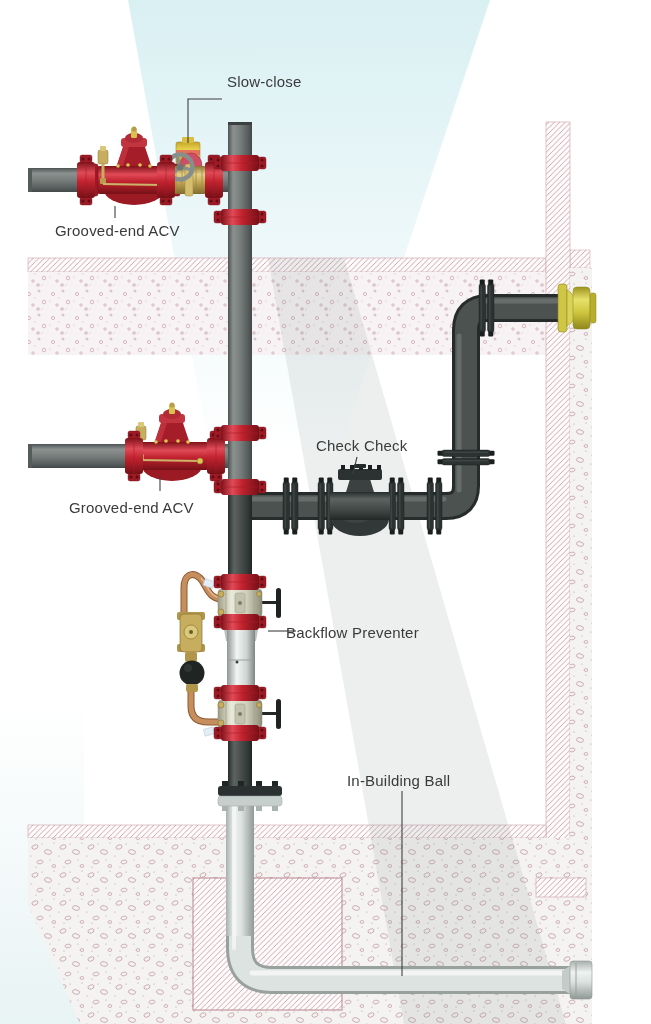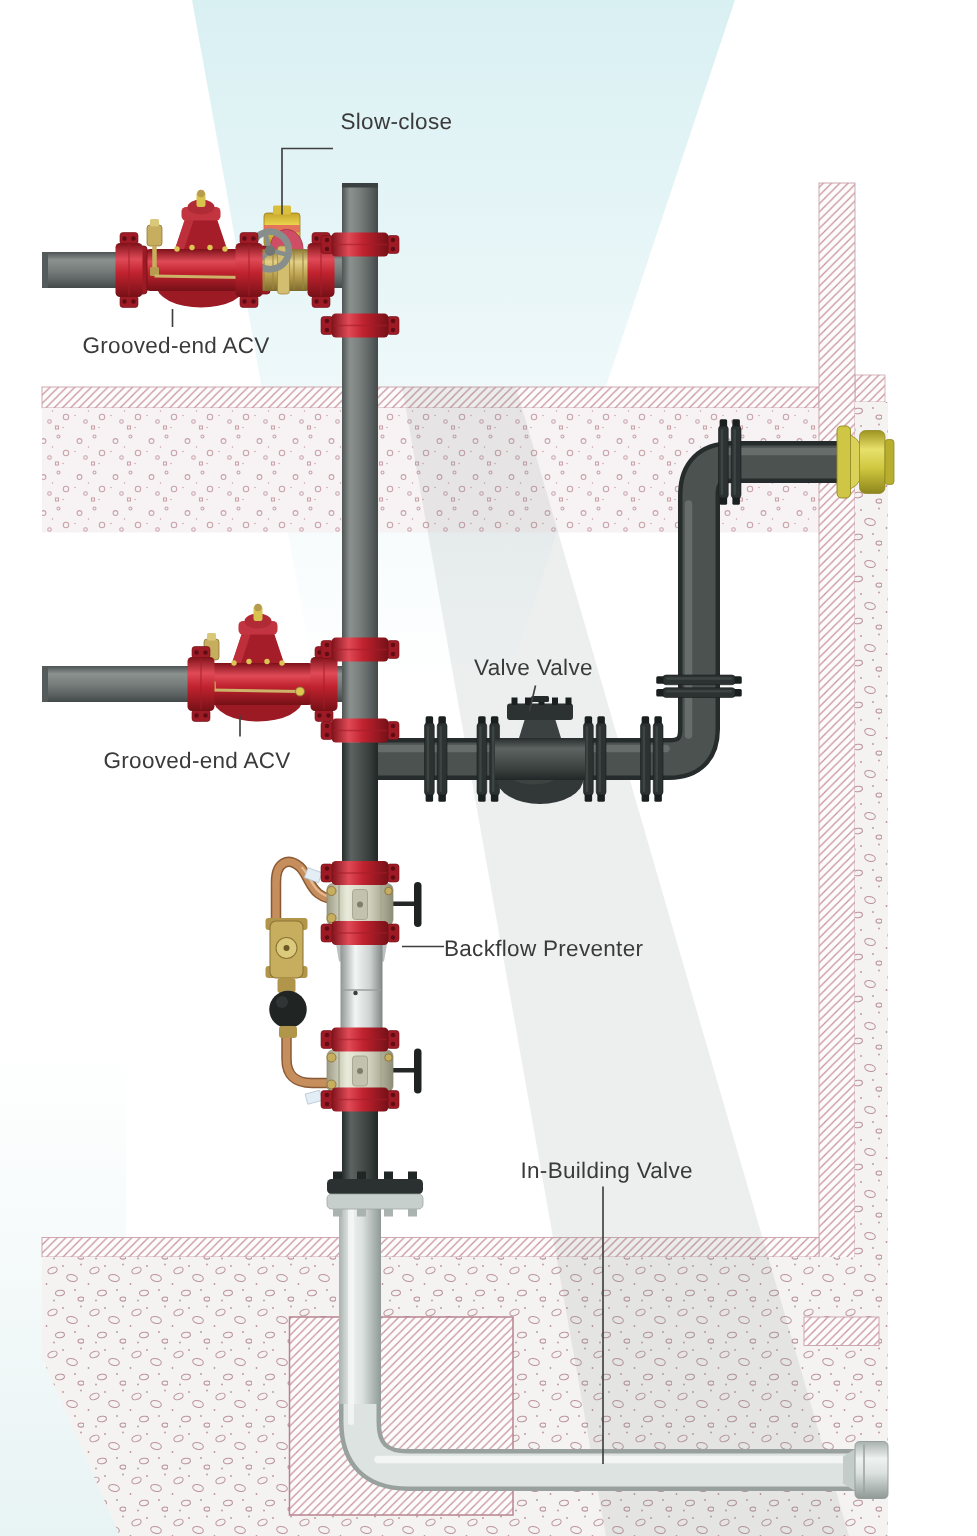--- a/index.html
+++ b/index.html
@@ -403,16 +403,16 @@
   <path d="M268,631 L296,631"></path>
   <path d="M402,791 L402,976"></path>
 </g>
 </svg>
 
 <div class="lbl" style="left:227px;top:71px;">
   <div>Slow-close</div>
 </div>
 <div class="lbl" style="left:55px;top:220px;">Grooved-end ACV</div>
 <div class="lbl" style="left:69px;top:497px;">Grooved-end ACV</div>
-<div class="lbl" style="left:316px;top:435px;">Valve Valve</div>
-<div class="lbl" style="left:296px;top:622px;">Backflow Preventer</div>
-<div class="lbl" style="left:347px;top:770px;">In-Building Valve</div>
+<div class="lbl" style="left:316px;top:435px;">Check Check</div>
+<div class="lbl" style="left:286px;top:622px;">Backflow Preventer</div>
+<div class="lbl" style="left:347px;top:770px;">In-Building Ball</div>
 </div>
 
 </body></html>

